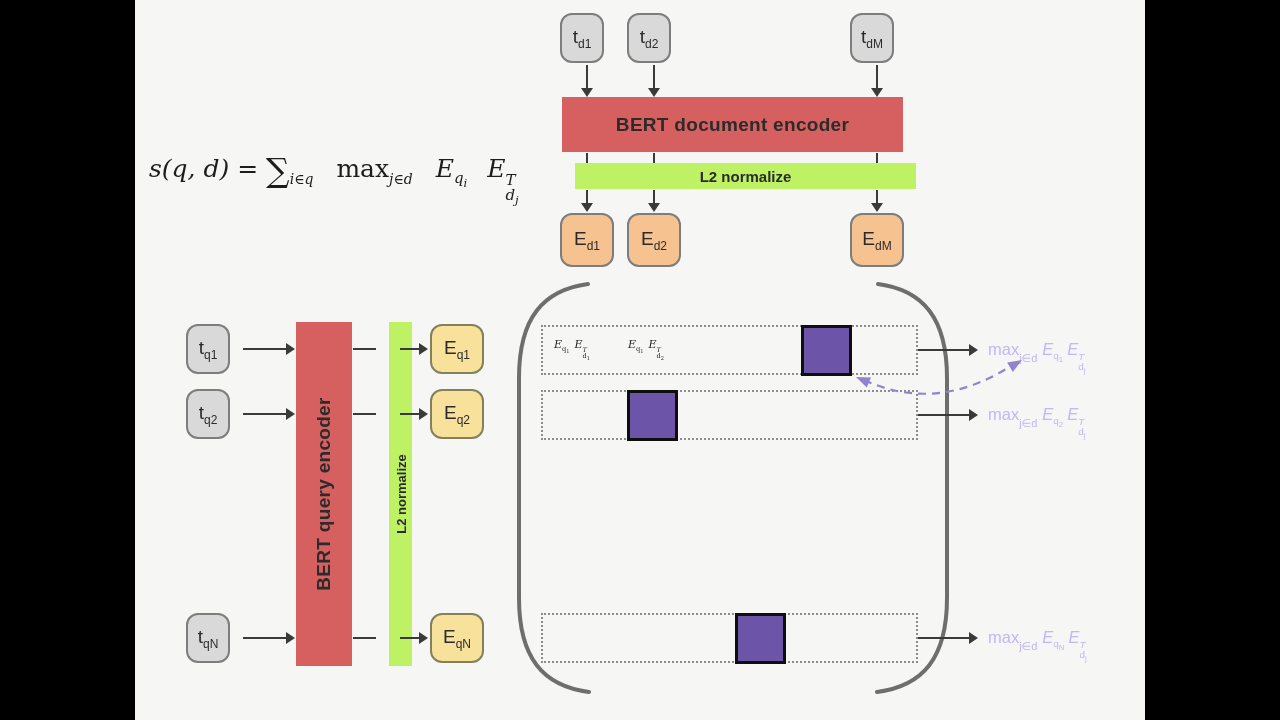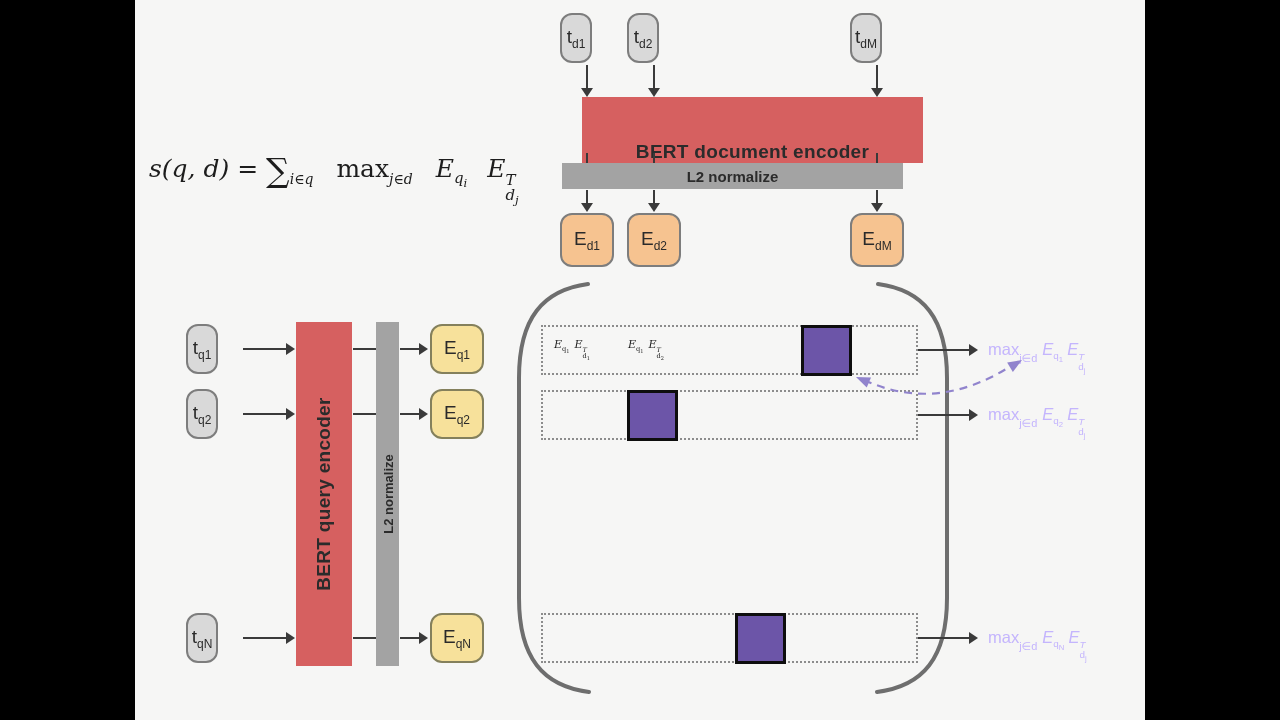--- a/index.html
+++ b/index.html
@@ -2,31 +2,31 @@
 <html><head>
 <meta charset="utf-8">
 <style>
   * { margin:0; padding:0; box-sizing:border-box; }
   html,body { width:1280px; height:720px; background:#000; overflow:hidden; }
   body { font-family:"Liberation Sans", sans-serif; }
   #stage { position:relative; width:1280px; height:720px; }
   #panel { position:absolute; left:135px; top:0; width:1010px; height:720px; background:#f6f6f5; }
 
   
-  .tokbox { position:absolute; width:32px; height:50px; background:#d9d9d9; border:2.5px solid #7d7d7d;
+  .tokbox { position:absolute; width:44px; height:50px; background:#d9d9d9; border:2.5px solid #7d7d7d;
             border-radius:12px; display:flex; align-items:center; justify-content:center; }
   .embbox { position:absolute; width:54px; height:54px; border:2.5px solid #7d7d7d; border-radius:12px;
             display:flex; align-items:center; justify-content:center; }
   .emb-orange { background:#f6c390; }
   .emb-yellow { background:#f7e19b; border-color:#84805c; height:50px; }
   .toklabel { font-size:19px; color:#2a2a2a; }
   .toklabel .tsub { font-size:12px; vertical-align:-5px; }
 
   .redbox { position:absolute; background:#d66060; display:flex; align-items:center; justify-content:center; }
-  .pinkbar { position:absolute; background:#a3a3a3; display:flex; align-items:center; justify-content:center; }
+  .pinkbar { position:absolute; background:#bef264; display:flex; align-items:center; justify-content:center;margin-left:13px; }
   .enc-label { font-weight:bold; font-size:19px; color:#2b2b2b; letter-spacing:0.3px; }
   .norm-label { font-weight:bold; font-size:15px; color:#2b2b2b; }
   .vlabel { position:absolute; left:50%; top:50%; transform:translate(-50%,-50%) rotate(-90deg); white-space:nowrap; }
 
   
   .arrow-d { position:absolute; width:2px; background:#3a3a3a; }
   .arrow-d::after { content:""; position:absolute; bottom:-8px; left:-5px;
     border-top:9px solid #3a3a3a; border-left:6px solid transparent; border-right:6px solid transparent; }
   .arrow-r { position:absolute; height:2px; background:#3a3a3a; }
   .arrow-r::after { content:""; position:absolute; right:-8px; top:-5px;
@@ -72,21 +72,21 @@
     <span class="toklabel"><span>t</span><span class="tsub">d2</span></span>
   </div>
   <div class="tokbox" style="left:850px; top:13px;">
     <span class="toklabel"><span>t</span><span class="tsub">dM</span></span>
   </div>
 
   <div class="arrow-d" style="left:586px; top:65px; height:24px;"></div>
   <div class="arrow-d" style="left:653px; top:65px; height:24px;"></div>
   <div class="arrow-d" style="left:876px; top:65px; height:24px;"></div>
 
-  <div class="redbox" style="left:582px; top:97px; width:341px; height:66px;align-items:flex-end;">
+  <div class="redbox" style="left:562px; top:97px; width:341px; height:55px;">
     <span class="enc-label">BERT document encoder</span>
   </div>
 
   <div class="tick-v" style="left:586px; top:153px; height:10px;"></div>
   <div class="tick-v" style="left:653px; top:153px; height:10px;"></div>
   <div class="tick-v" style="left:876px; top:153px; height:10px;"></div>
 
   <div class="pinkbar" style="left:562px; top:163px; width:341px; height:26px;">
     <span class="norm-label">L2 normalize</span>
   </div>

